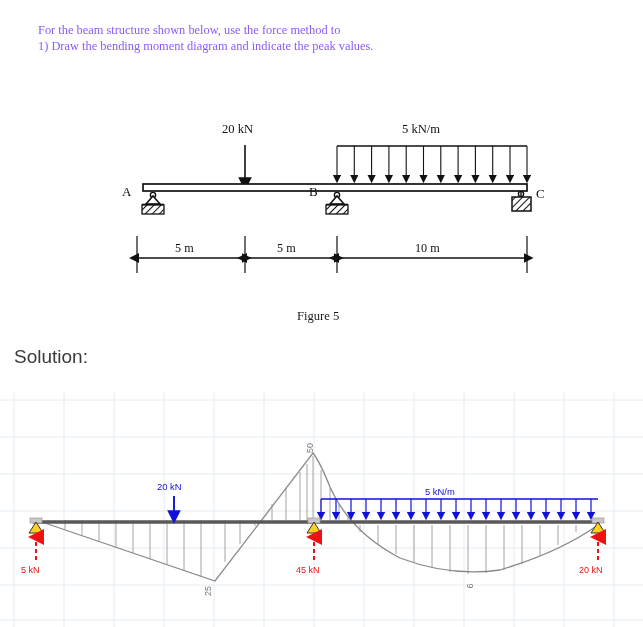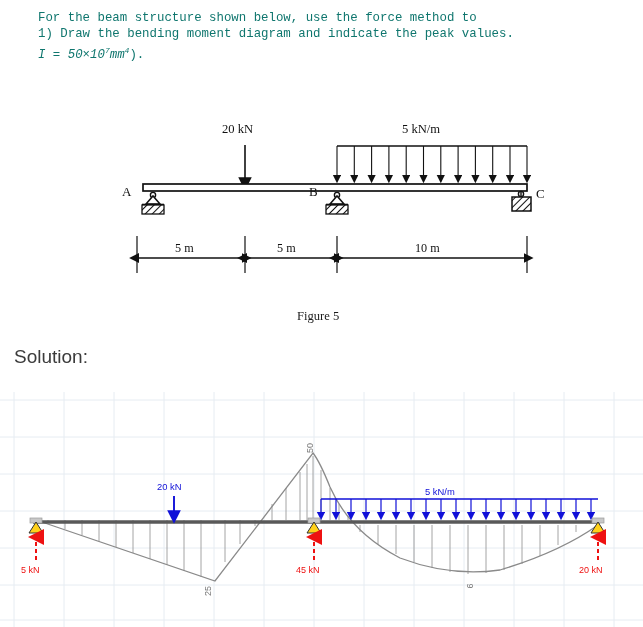--- a/index.html
+++ b/index.html
@@ -1,21 +1,21 @@
 <!DOCTYPE html>
 <html><head>
 <meta charset="utf-8">
 <style>
   html,body{margin:0;padding:0;background:#ffffff;}
   body{width:643px;height:627px;position:relative;overflow:hidden;
        font-family:"Liberation Serif", serif;color:#1a1a1a;}
 
   
-  #statement{position:absolute;left:38px;top:10px;width:580px;
-             font-family:Liberation Mono, monospace;font-size:12.4px;line-height:16.4px;color:#0f766e;}
+  #statement{position:absolute;left:38px;top:22px;width:580px;
+             font-family:Liberation Serif, serif;font-size:12.4px;line-height:16.4px;color:#8b5cf6;}
   #statement .ln{white-space:nowrap;}
   .ital{font-style:italic;}
   .sup{font-size:8px;vertical-align:super;}
   .nowrapinline{white-space:nowrap;}
 
   
   #figcap{position:absolute;left:297px;top:309px;font-weight:normal;font-size:12.6px;
           font-family:"Liberation Serif", serif;}
   #solution{position:absolute;left:14px;top:346px;font-size:19px;
             font-family:"Liberation Sans", sans-serif;color:#3b3b3b;}
@@ -26,23 +26,20 @@
 
   
   #bmd{position:absolute;left:0;top:392px;width:643px;height:235px;}
 </style>
 </head>
 <body>
 
 <div id="statement">
   <div class="ln">For the beam structure shown below, use the force method to</div>
   <div class="ln">1) Draw the bending moment diagram and indicate the peak values.</div>
-  <div class="ln">
-    <span class="ital">I = 50×10</span><span class="sup ital">7</span><span class="ital">mm</span><span class="sup ital">4</span><span>).</span>
-  </div>
 </div>
 
 <div id="fig">
 <svg width="643" height="175" viewBox="0 0 643 175" xmlns="http://www.w3.org/2000/svg">
   <defs>
     <marker id="arrBlk" markerWidth="9" markerHeight="9" refX="4.2" refY="4.2" orient="auto">
       <path d="M0,0 L8.4,4.2 L0,8.4 Z" fill="#111"></path>
     </marker>
     <marker id="arrBlkS" markerWidth="8" markerHeight="8" refX="3.8" refY="3.8" orient="auto">
       <path d="M0,0 L7.6,3.8 L0,7.6 Z" fill="#111"></path>

